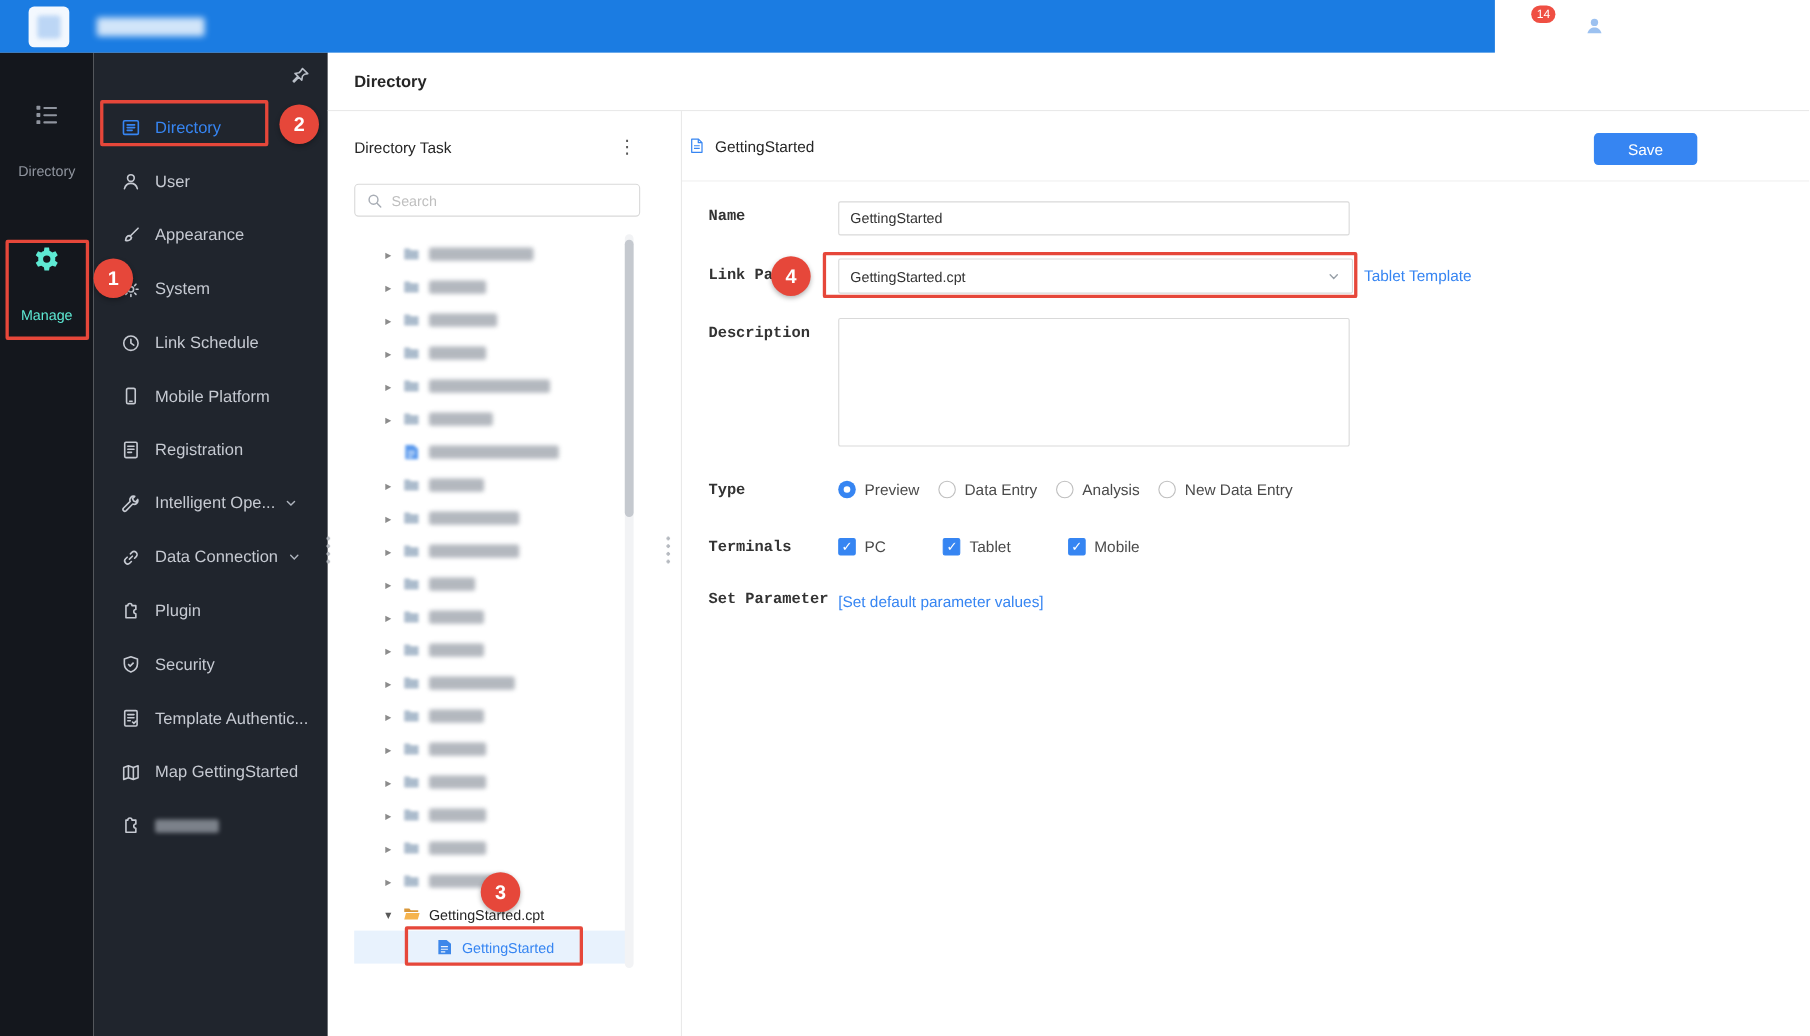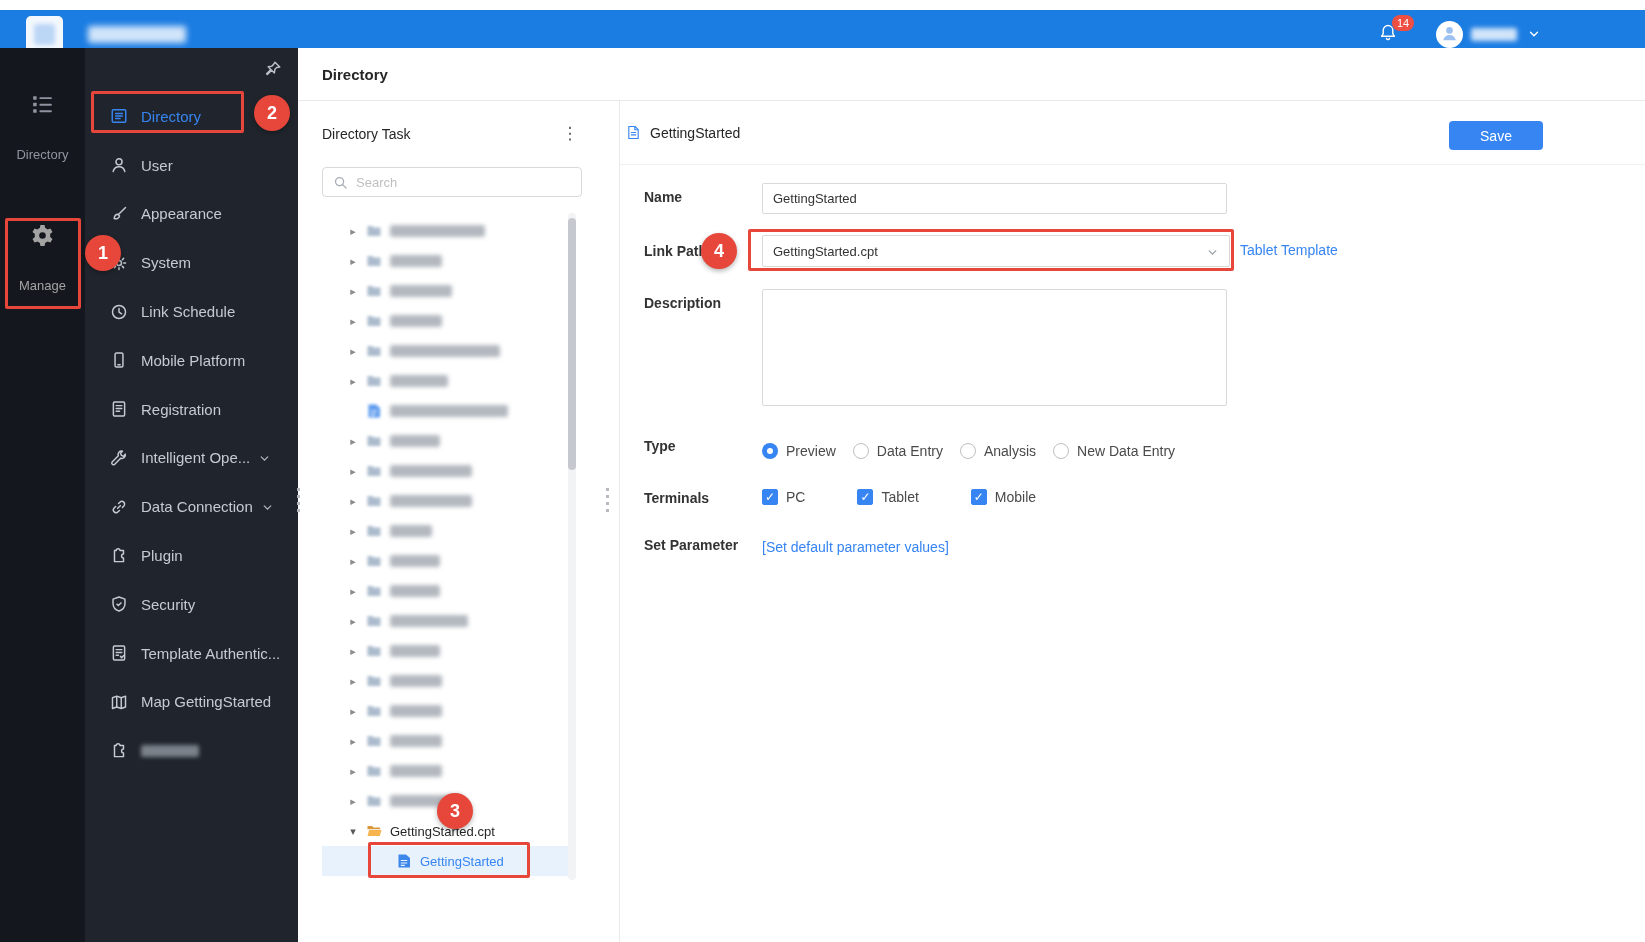--- a/index.html
+++ b/index.html
@@ -5,42 +5,42 @@
   :root{
     --accent:#3685f2;
     --topbar:#1b7ce2;
     --red:#e6473a;
   }
   *{box-sizing:border-box;margin:0;padding:0;font-family:"Liberation Sans",sans-serif;}
   body{width:1645px;height:942px;overflow:hidden;background:#fff;}
   #screen{position:relative;width:1645px;height:942px;background:#fff;overflow:hidden;}
 
   
-  .topbar{position:absolute;left:0;top:10px;width:1645px;height:48px;background:var(--topbar);}
+  .topbar{position:absolute;left:0;top:0;width:1359px;height:48px;background:var(--topbar);}
   .logo{position:absolute;left:26px;top:6px;width:37px;height:37px;background:rgba(255,255,255,.95);border-radius:5px;}
   .logo-inner{position:absolute;left:8px;top:8px;width:21px;height:21px;background:#bcd6f5;border-radius:3px;filter:blur(2px);}
   .brand-blur{position:absolute;left:88px;top:16px;width:98px;height:17px;background:rgba(255,255,255,.8);border-radius:2px;filter:blur(3px);}
   .bell-wrap{position:absolute;left:1378px;top:13px;width:26px;height:26px;cursor:pointer;}
   .bell-wrap svg{width:20px;height:20px;}
   .badge{position:absolute;left:1392px;top:5px;min-width:20px;height:16px;padding:0 5px;background:#ef4f43;border-radius:8px;color:#fff;font-size:11px;line-height:16px;text-align:center;}
   .user-menu{position:absolute;left:1436px;top:9px;width:120px;height:30px;display:flex;align-items:center;cursor:pointer;}
   .avatar{width:27px;height:27px;background:#fff;border-radius:50%;display:flex;align-items:center;justify-content:center;overflow:hidden;}
   .avatar svg{width:19px;height:19px;margin-top:3px;}
   .name-blur{width:46px;height:13px;margin-left:8px;background:rgba(255,255,255,.8);border-radius:2px;filter:blur(2.5px);}
   .tb-chev{margin-left:10px;width:14px;height:14px;color:#fff;}
   .tb-chev svg{width:14px;height:14px;}
 
   
   .rail{position:absolute;left:0;top:48px;width:85px;height:894px;background:#14171d;}
   .rail-item{position:absolute;width:85px;text-align:center;cursor:pointer;}
   .rail-item .rail-icon{display:inline-block;width:25px;height:25px;}
   .rail-item .rail-icon svg{width:25px;height:25px;}
   .rail-label{display:block;margin-top:26px;font-size:13px;}
   #rail-directory{top:44px;color:#8f949e;}
-  #rail-manage{top:175px;color:#a3a3a3;}
+  #rail-manage{top:175px;color:#5eead4;}
 
   
   .side{position:absolute;left:85px;top:48px;width:213px;height:894px;background:#20252d;}
   .pin-btn{position:absolute;right:14px;top:12px;width:20px;height:20px;cursor:pointer;}
   .pin-btn svg{width:18px;height:18px;}
   .side-items{position:absolute;left:0;top:44px;width:213px;}
   .side-item{height:48.8px;display:flex;align-items:center;padding-left:25px;color:#c6cad2;cursor:pointer;position:relative;}
   .side-item .s-icon{width:18px;height:18px;margin-right:13px;flex:0 0 auto;}
   .side-item .s-icon svg{width:18px;height:18px;}
   .side-item .s-label{font-size:15px;white-space:nowrap;}
@@ -77,21 +77,21 @@
   .scroll-track{position:absolute;left:270px;top:112px;width:8px;height:667px;background:#f2f3f5;border-radius:4px;}
   .scroll-thumb{position:absolute;left:270px;top:117px;width:8px;height:252px;background:#c5c9cf;border-radius:4px;cursor:pointer;}
 
   
   .form-panel{position:absolute;left:322px;top:53px;width:1025px;height:841px;}
   .form-head{position:absolute;left:0;top:0;width:1025px;height:64px;border-bottom:1px solid #f0f0f0;display:flex;align-items:center;padding-left:6px;}
   .form-head .f-icon{width:15px;height:15px;margin-right:9px;flex:0 0 auto;}
   .form-head .f-icon svg{width:15px;height:15px;}
   .form-title{font-size:14px;color:#262626;}
   .save-btn{position:absolute;right:102px;top:20px;width:94px;height:29px;background:var(--accent);color:#fff;font-size:14px;border:none;border-radius:4px;cursor:pointer;}
-  .f-label{position:absolute;left:24px;font-size:14px;font-weight:700;color:#333;}
+  .f-label{position:absolute;left:24px;font-size:14px;font-weight:700;color:#333;font-family:Liberation Mono, monospace;}
   .f-input{position:absolute;left:142px;width:465px;height:31px;border:1px solid #d9d9d9;border-radius:2px;font-size:13px;color:#333;padding:0 10px;outline:none;background:#fff;}
   .f-select{position:absolute;left:142px;width:468px;height:32px;border:1px solid #d9d9d9;border-radius:2px;background:#fff;display:flex;align-items:center;padding:0 10px;cursor:pointer;}
   .f-select .sel-text{flex:1;font-size:13px;color:#333;}
   .f-select .sel-chev{width:13px;height:13px;color:#98a0a8;}
   .f-select .sel-chev svg{width:13px;height:13px;}
   .f-link{position:absolute;font-size:14px;color:var(--accent);cursor:pointer;text-decoration:none;white-space:nowrap;}
   .f-textarea{position:absolute;left:142px;top:188px;width:465px;height:117px;border:1px solid #d9d9d9;border-radius:2px;resize:none;outline:none;font-size:13px;padding:8px 10px;color:#333;}
   .opt-row{position:absolute;left:142px;display:flex;align-items:center;}
   .radio-item{display:flex;align-items:center;margin-right:17px;cursor:pointer;}
   .radio{width:16px;height:16px;border-radius:50%;border:1px solid #bfbfbf;background:#fff;margin-right:8px;position:relative;flex:0 0 auto;}
@@ -466,21 +466,21 @@
         <span class="sel-chev"><svg viewBox="0 0 16 16" fill="none" stroke="currentColor" stroke-width="1.6" stroke-linecap="round">
               <path d="M4 6l4 4 4-4"></path>
             </svg></span>
       </div>
       <a class="f-link" style="left:620px;top:141px;">Tablet Template</a>
 
       <span class="f-label" style="top:194px;">Description</span>
       <textarea class="f-textarea" style=""></textarea>
 
       <span class="f-label" style="top:337px;">Type</span>
-      <div class="opt-row" id="type-options" style="top:330px;height:28px;align-items:flex-end;">
+      <div class="opt-row" id="type-options" style="top:330px;height:28px;">
           <span class="radio-item">
             <span class="radio on"></span>
             <span class="opt-label">Preview</span>
           </span>
           <span class="radio-item">
             <span class="radio"></span>
             <span class="opt-label">Data Entry</span>
           </span>
           <span class="radio-item">
             <span class="radio"></span>

